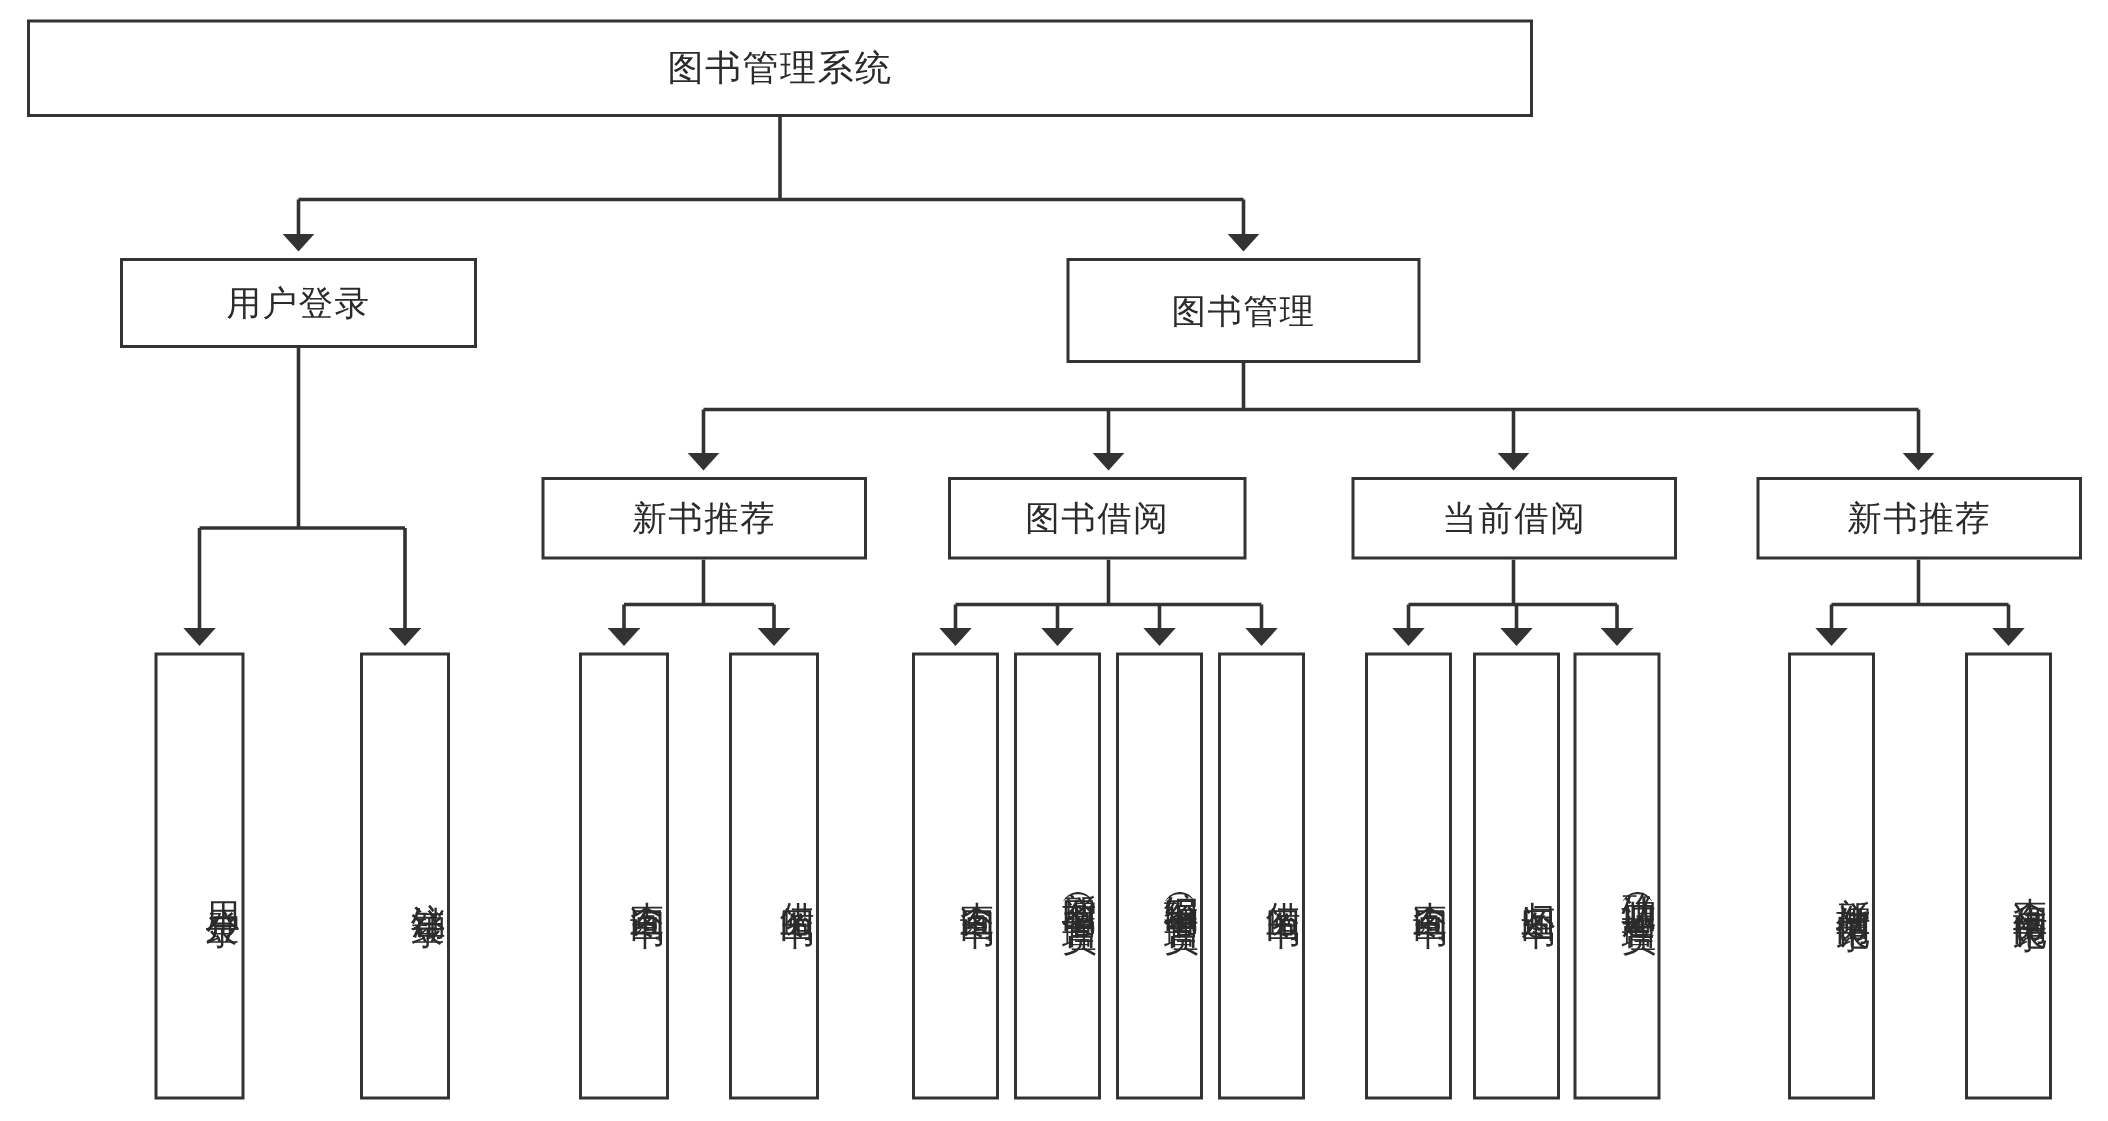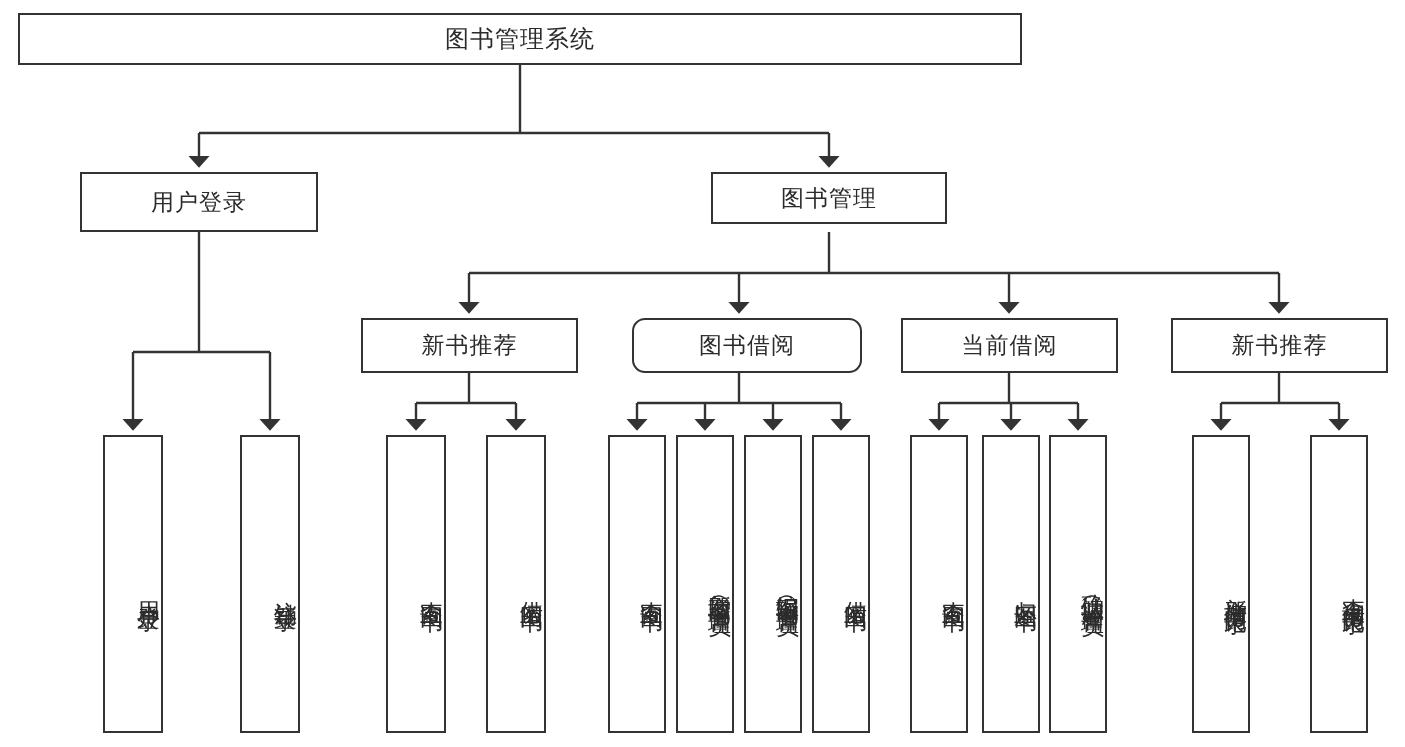--- a/index.html
+++ b/index.html
@@ -107,33 +107,33 @@
         <path d="M1011,403 L1011,424" marker-end="url(#arrowhead)"></path>
         <path d="M1078,403 L1078,424" marker-end="url(#arrowhead)"></path>
         <path d="M1279,373 L1279,403"></path>
         <path d="M1221,403 L1339,403"></path>
         <path d="M1221,403 L1221,424" marker-end="url(#arrowhead)"></path>
         <path d="M1339,403 L1339,424" marker-end="url(#arrowhead)"></path>
       </g>
   </svg>
 
   <div id="nodes-layer">
-      <div class="node horizontal root" style="left: 18px; top: 13px; width: 1004px; height: 52px;">
+      <div class="node horizontal root" style="left: 18px; top: 13px; width: 1004px; height: 65px;">
         <span>图书管理系统</span>
       </div>
       <div class="node horizontal" style="left: 80px; top: 172px; width: 238px; height: 60px;">
         <span>用户登录</span>
       </div>
-      <div class="node horizontal" style="left: 711px; top: 172px; width: 236px; height: 52px;">
+      <div class="node horizontal" style="left: 711px; top: 172px; width: 236px; height: 70px;">
         <span>图书管理</span>
       </div>
       <div class="node horizontal" style="left: 361px; top: 318px; width: 217px; height: 55px; text-align: center;">
         <span>新书推荐</span>
       </div>
-      <div class="node horizontal" style="left: 632px; top: 318px; width: 230px; height: 55px; border-radius: 13px;">
+      <div class="node horizontal" style="left: 632px; top: 318px; width: 199px; height: 55px;">
         <span>图书借阅</span>
       </div>
       <div class="node horizontal" style="left: 901px; top: 318px; width: 217px; height: 55px;">
         <span>当前借阅</span>
       </div>
       <div class="node horizontal" style="left: 1171px; top: 318px; width: 217px; height: 55px;">
         <span>新书推荐</span>
       </div>
       <div class="node vertical" style="left: 103px; top: 435px; width: 60px; height: 298px;">
         <span>用户登录</span>

